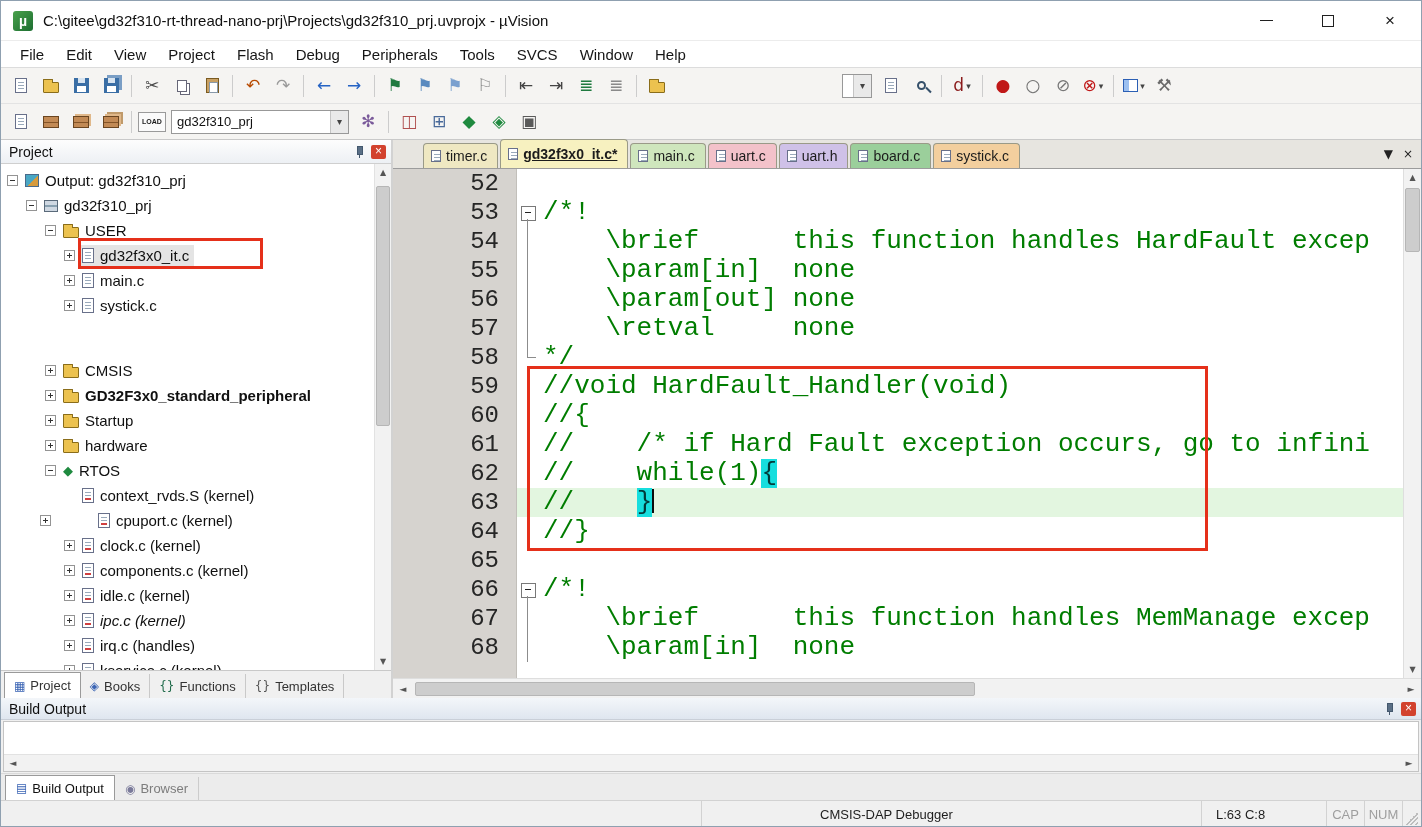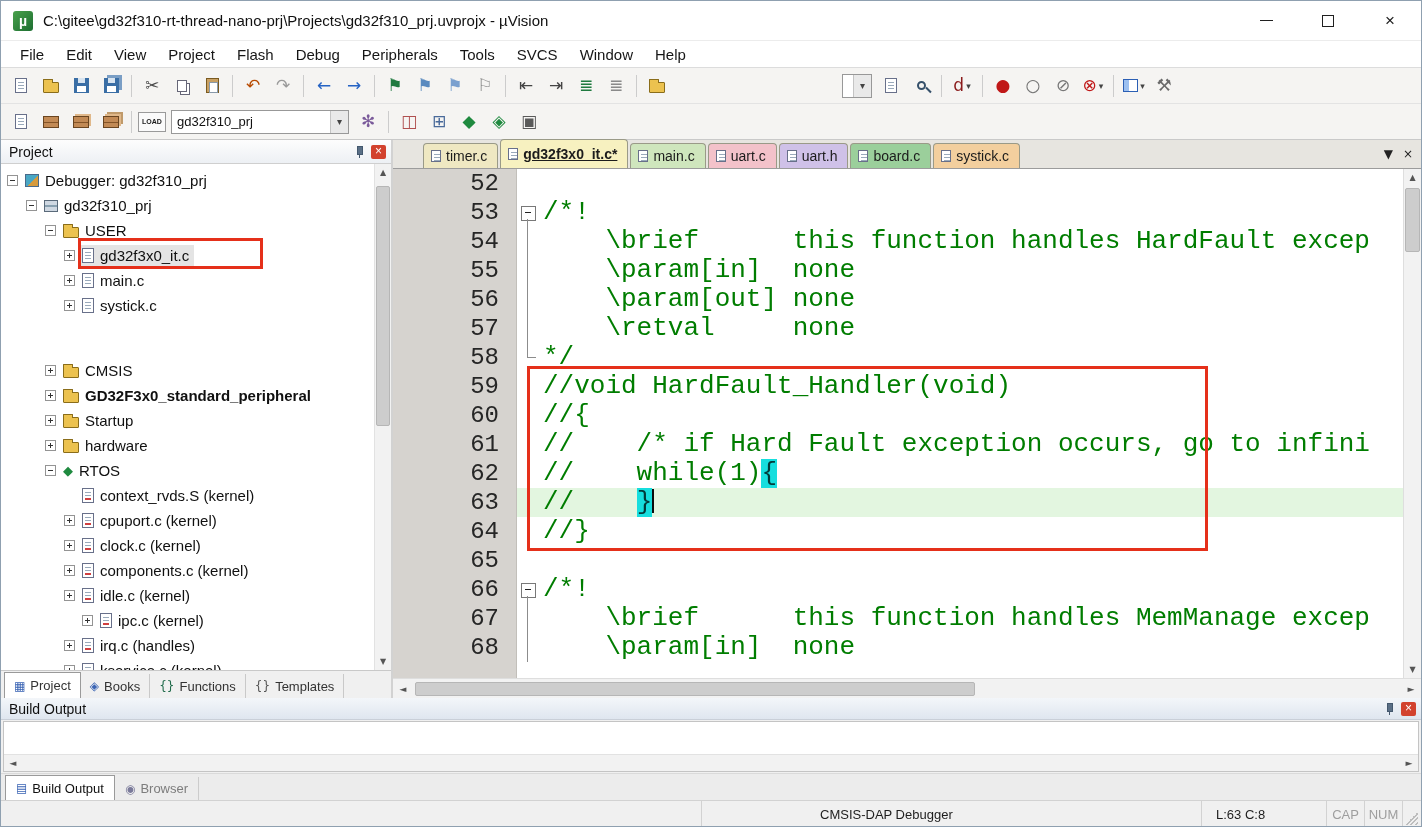--- a/index.html
+++ b/index.html
@@ -338,21 +338,21 @@
         <span class="spacer"></span>
         <span class="ic-pin"></span>
         <span class="red-close">×</span>
       </div>
       <div class="tree-wrap">
         <div class="tree-rows" id="tree-rows">
             <div class="tree-row" style="padding-left: 6px;">
               <span class="expander"></span>
               <span class="row-main">
                 <span class="ic-proj"></span>
-                <span class="tree-label">Debugger: gd32f310_prj</span>
+                <span class="tree-label">Output: gd32f310_prj</span>
               </span>
             </div>
             <div class="tree-row" style="padding-left: 25px;">
               <span class="expander"></span>
               <span class="row-main">
                 <span class="ic-target"></span>
                 <span class="tree-label">gd32f310_prj</span>
               </span>
             </div>
             <div class="tree-row" style="padding-left: 44px;">
@@ -418,21 +418,21 @@
                 <span class="tree-label">RTOS</span>
               </span>
             </div>
             <div class="tree-row" style="padding-left: 63px;">
               <span class="expander hidden"></span>
               <span class="row-main">
                 <span class="ic-file k"></span>
                 <span class="tree-label">context_rvds.S (kernel)</span>
               </span>
             </div>
-            <div class="tree-row" style="padding-left: 63px;">
+            <div class="tree-row" style="padding-left: 39px; gap: 40px;">
               <span class="expander plus"></span>
               <span class="row-main">
                 <span class="ic-file k"></span>
                 <span class="tree-label">cpuport.c (kernel)</span>
               </span>
             </div>
             <div class="tree-row" style="padding-left: 63px;">
               <span class="expander plus"></span>
               <span class="row-main">
                 <span class="ic-file k"></span>
@@ -446,21 +446,21 @@
                 <span class="tree-label">components.c (kernel)</span>
               </span>
             </div>
             <div class="tree-row" style="padding-left: 63px;">
               <span class="expander plus"></span>
               <span class="row-main">
                 <span class="ic-file k"></span>
                 <span class="tree-label">idle.c (kernel)</span>
               </span>
             </div>
-            <div class="tree-row" style="padding-left: 81px;">
+            <div class="tree-row" style="padding-left: 63px; font-style: italic;">
               <span class="expander plus"></span>
               <span class="row-main">
                 <span class="ic-file k"></span>
                 <span class="tree-label">ipc.c (kernel)</span>
               </span>
             </div>
             <div class="tree-row" style="padding-left: 63px;">
               <span class="expander plus"></span>
               <span class="row-main">
                 <span class="ic-file k"></span>

